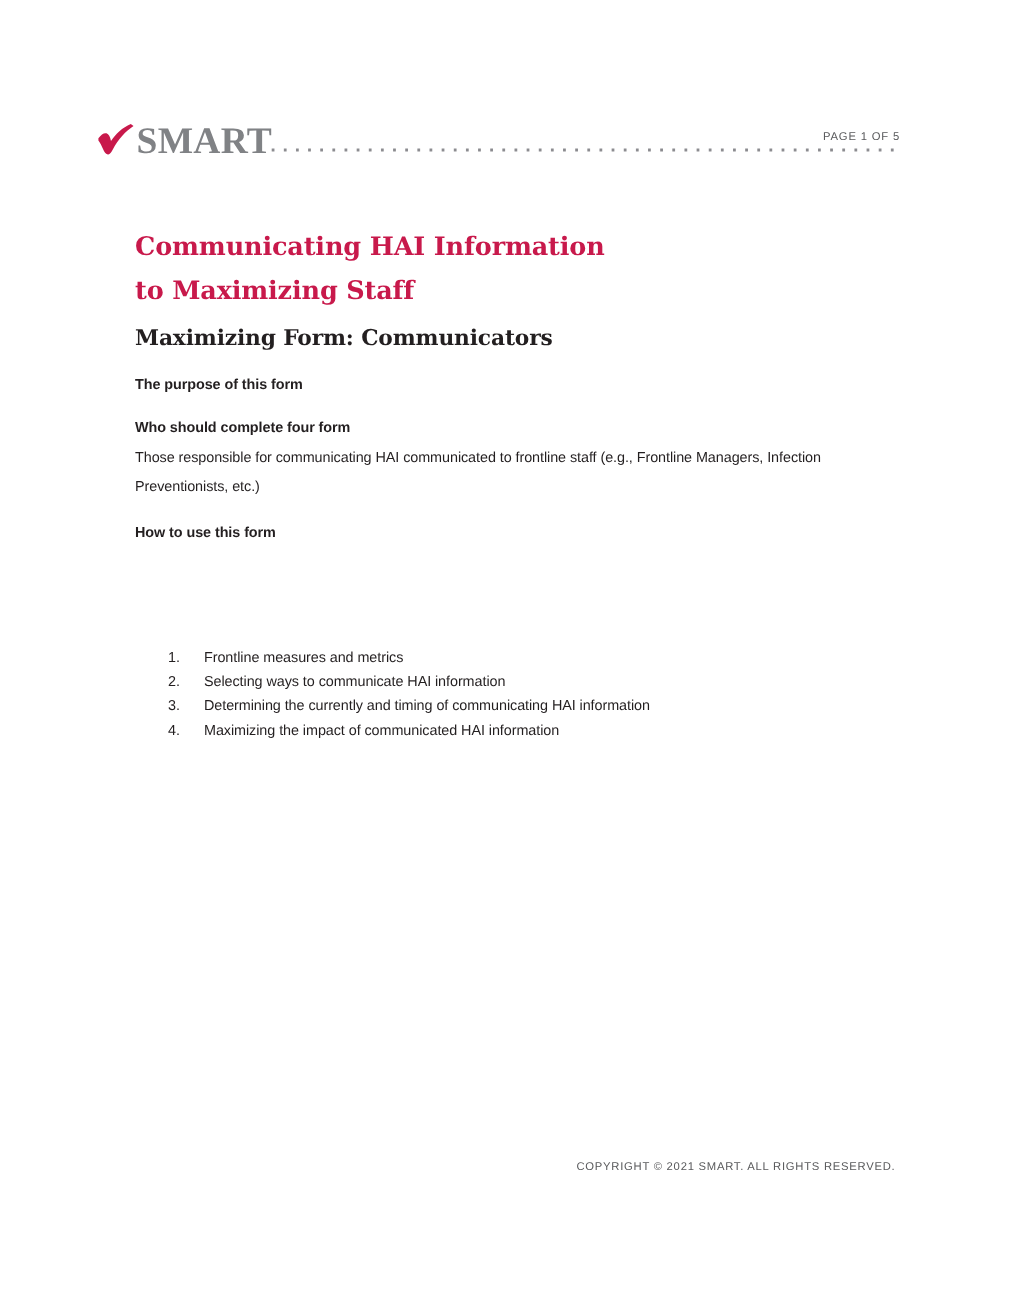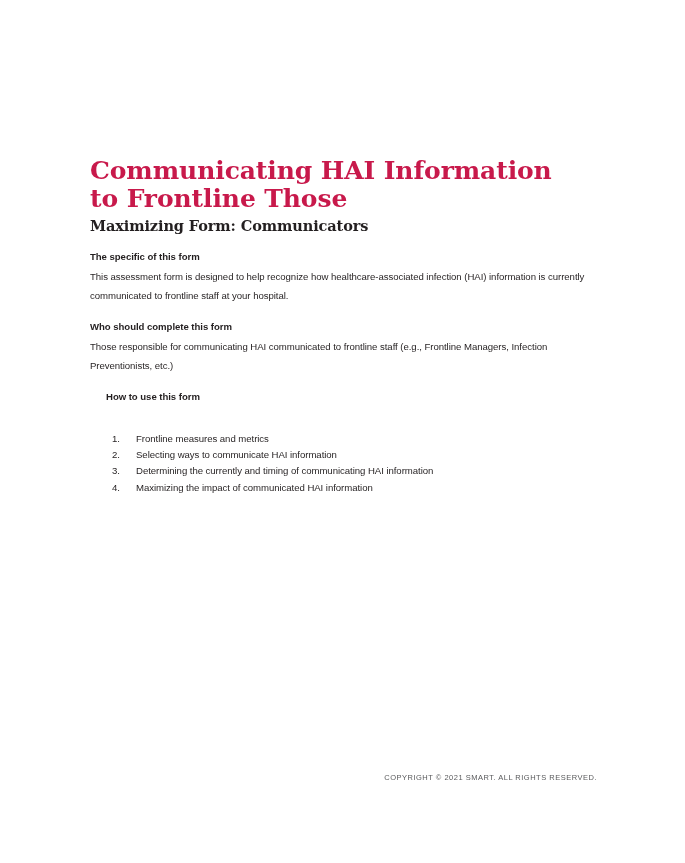--- a/index.html
+++ b/index.html
@@ -83,21 +83,21 @@
     white-space: nowrap;
   }
 
   
   .doc-title {
     position: absolute;
     left: 90px;
     top: 140px;
     width: 500px;
     font-family: "DejaVu Serif", "Liberation Serif", serif;
-    font-size: 25px;
+    font-size: 17px;
     font-weight: 700;
     line-height: 28.5px;
     color: #c8194b;
     letter-spacing: -0.1px;
   }
   .doc-title .line { display: block; }
 
   .doc-subtitle {
     position: absolute;
     left: 90px;
@@ -131,21 +131,21 @@
   }
 
   .section-body {
     font-size: 9.6px;
     font-weight: 400;
     color: #231f20;
     line-height: 19px;
     letter-spacing: -0.05px;
   }
 
-  .section.how { margin-bottom: 6px; margin-left: 16px; }
+  .section.how { margin-bottom: 6px; }
 
   
   .numbered-list {
     position: absolute;
     left: 112px;
     top: 431px;
     width: 480px;
     margin: 0;
     padding: 0;
     list-style: none;
@@ -181,37 +181,49 @@
     letter-spacing: 0.5px;
     color: #58595b;
     white-space: nowrap;
   }
 </style>
 </head>
 <body>
 
 <div class="page">
 
+  <div class="page-header">
+
+    <div class="brand-logo">
+      <svg class="brand-check" viewBox="0 0 26 22" aria-hidden="true">
+        <path d="M1.6 10.2 C3.5 7.6 5.4 6.4 7.0 6.9 C8.5 7.4 9.4 9.3 10.0 12.0 C13.0 7.2 17.6 3.0 23.2 0.6 L25.0 2.0 C19.6 5.6 14.8 10.8 11.2 17.6 C10.2 19.6 9.2 20.8 8.2 21.0 C6.9 21.2 5.7 19.8 4.6 17.2 C3.8 15.3 2.9 13.3 1.6 11.6 Z" fill="#c8194b"></path>
+      </svg>
+      <span class="brand-wordmark">SMART</span>
+    </div>
+
+    <div class="header-dots"></div>
+
+    <div class="page-number">PAGE 1 OF 5</div>
+  </div>
 
   <h1 class="doc-title">
     <span class="line">Communicating HAI Information</span>
-    <span class="line">to Frontline Those</span>
+    <span class="line">to Maximizing Staff</span>
   </h1>
 
   <h2 class="doc-subtitle">Maximizing Form: Communicators</h2>
 
   <div class="body-wrap">
 
     <div class="section">
-      <div class="section-heading">The specific of this form</div>
-      <div class="section-body">This assessment form is designed to help recognize how healthcare-associated infection (HAI) information is currently communicated to frontline staff at your hospital.</div>
+      <div class="section-heading">The purpose of this form</div>
     </div>
 
     <div class="section">
-      <div class="section-heading">Who should complete this form</div>
+      <div class="section-heading">Who should complete four form</div>
       <div class="section-body">Those responsible for communicating HAI communicated to frontline staff (e.g., Frontline Managers, Infection Preventionists, etc.)</div>
     </div>
 
     <div class="section how">
       <div class="section-heading">How to use this form</div>
     </div>
 
   </div>
 
   <ol class="numbered-list">

